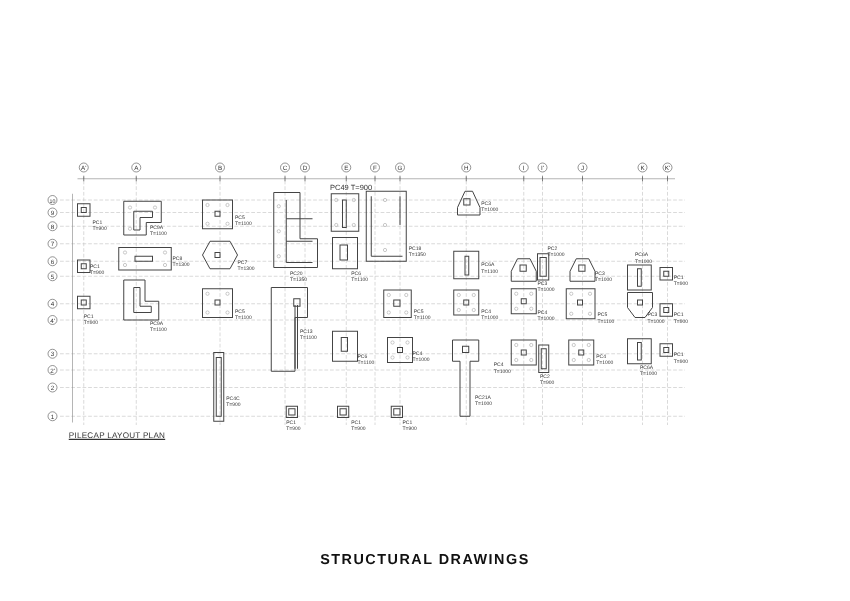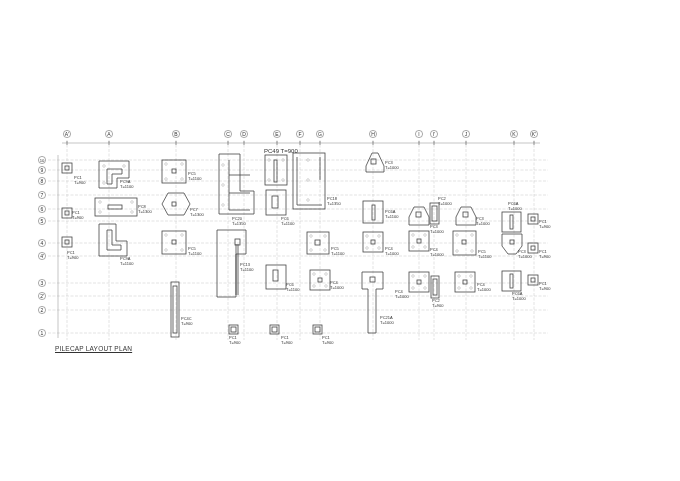--- a/index.html
+++ b/index.html
@@ -358,13 +358,14 @@
 <span>T=900</span></div>
   <div class="lbl" style="left:229px;top:336px;"><span>PC1</span>
 <span>T=900</span></div>
   <div class="lbl" style="left:281px;top:336px;"><span>PC1</span>
 <span>T=900</span></div>
   <div class="lbl" style="left:322px;top:336px;"><span>PC1</span>
 <span>T=900</span></div>
 
   <div class="pc49">PC49 T=900</div>
   <div class="plan-title">PILECAP LAYOUT PLAN</div>
+  <div class="footer">STRUCTURAL DRAWINGS</div>
 </div>
 
 </body></html>

